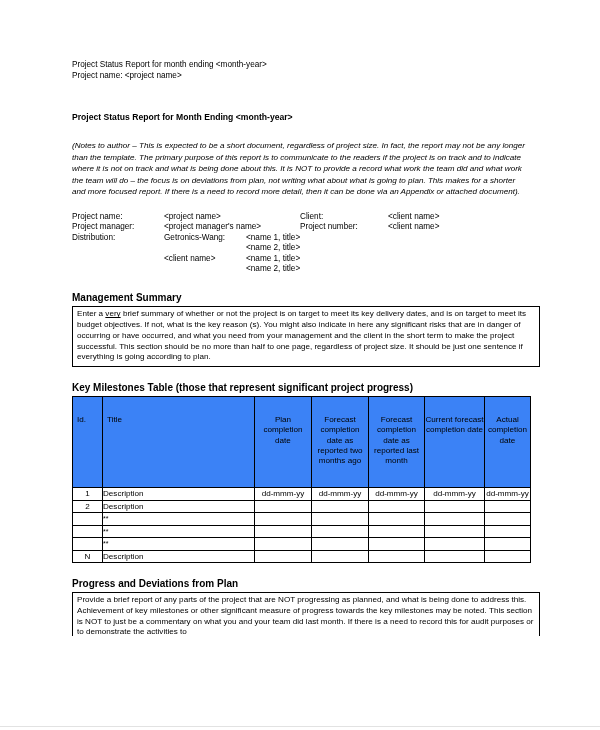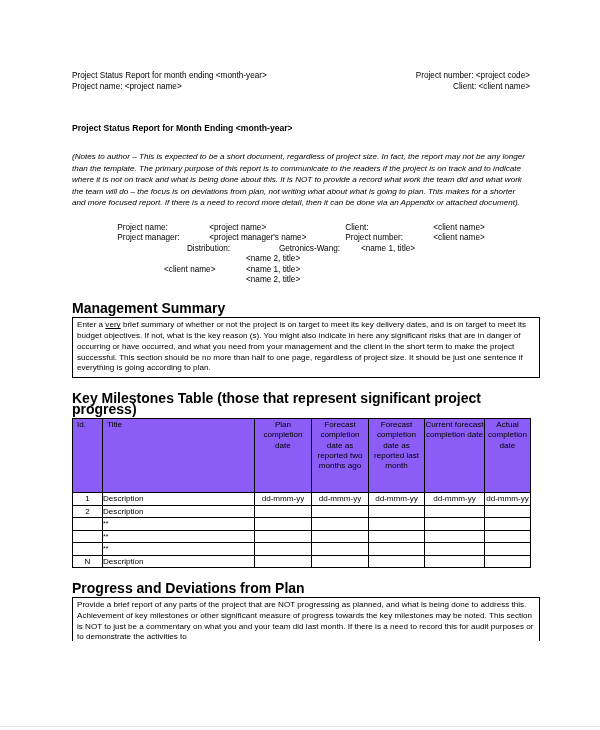--- a/index.html
+++ b/index.html
@@ -27,21 +27,21 @@
     position: absolute;
     left: 0;
     top: 726px;
     width: 600px;
     height: 1px;
     background: #e2e2e2;
   }
   .content {
     position: absolute;
     left: 72px;
-    top: 71px;
+    top: 60px;
     width: 458px;
   }
 
   
   .doc-header {
     display: flex;
     justify-content: space-between;
     align-items: flex-start;
     font-size: 8.2px;
     line-height: 10.6px;
@@ -66,34 +66,34 @@
     text-align: left;
     width: 456px;
   }
 
   
   .details {
     margin-top: 14px;
     font-size: 8.2px;
     line-height: 10.4px;
   }
-  .details-row { display: flex; justify-content: center; }
+  .details-row { display: flex; }
   .d-label { width: 92px; flex: none; }
   .d-value { width: 136px; flex: none; }
   .d-label2 { width: 88px; flex: none; }
   .d-value2 { flex: none; }
   .d-wide { flex: none; }
   .dist-sub { display: flex; }
   .dist-pad { width: 92px; flex: none; }
   .dist-org { width: 82px; flex: none; }
   .dist-name { flex: none; }
 
   
   .section-heading {
-    font-size: 14px;
+    font-size: 10px;
     font-weight: bold;
     line-height: 11px;
   }
   .sec-mgmt { margin-top: 18px; }
   .sec-miles { margin-top: 15px; }
   .sec-prog { margin-top: 15px; }
 
   
   .prose-box {
     margin-top: 3px;
@@ -119,27 +119,27 @@
     table-layout: fixed;
     font-size: 8.1px;
   }
   table.milestones th,
   table.milestones td {
     border: 1px solid #000000;
     padding: 0;
     vertical-align: top;
   }
   table.milestones thead th {
-    background: #8b5cf6;
+    background: #3b82f6;
     font-weight: normal;
     text-align: center;
     line-height: 10.2px;
     height: 72px;
     vertical-align: top;
-    padding-top: 1px;
+    padding-top: 18px;
   }
   table.milestones thead th.th-left {
     text-align: left;
     padding-left: 4px;
   }
   table.milestones tbody td {
     background: #ffffff;
     height: 11.5px;
     line-height: 11px;
   }
@@ -159,24 +159,20 @@
 </head>
 <body>
 
 <div class="page">
   <div class="content">
 
     <div class="doc-header">
       <div class="left">
         <div>Project Status Report for month ending &lt;month-year&gt;</div>
         <div>Project name: &lt;project name&gt;</div>
-      </div>
-      <div class="right">
-        <div>Project number: &lt;project code&gt;</div>
-        <div>Client: &lt;client name&gt;</div>
       </div>
     </div>
 
     <div class="doc-title">Project Status Report for Month Ending &lt;month-year&gt;</div>
 
     <div class="author-note">(Notes to author – This is expected to be a short document, regardless of project size.   In fact, the report may not be any longer than the template.  The primary purpose of this report is to communicate to the readers if the project is on track and to indicate where it is not on track and what is being done about this.  It is NOT to provide a record what work the team did and what work the team will do – the focus is on deviations from plan, not writing what about what is going to plan.   This makes for a shorter and more focused report.  If there is a need to record more detail, then it can be done via an Appendix or attached document).</div>
 
     <div class="details">
       <div class="details-row">
         <div class="d-label">Project name:</div>

